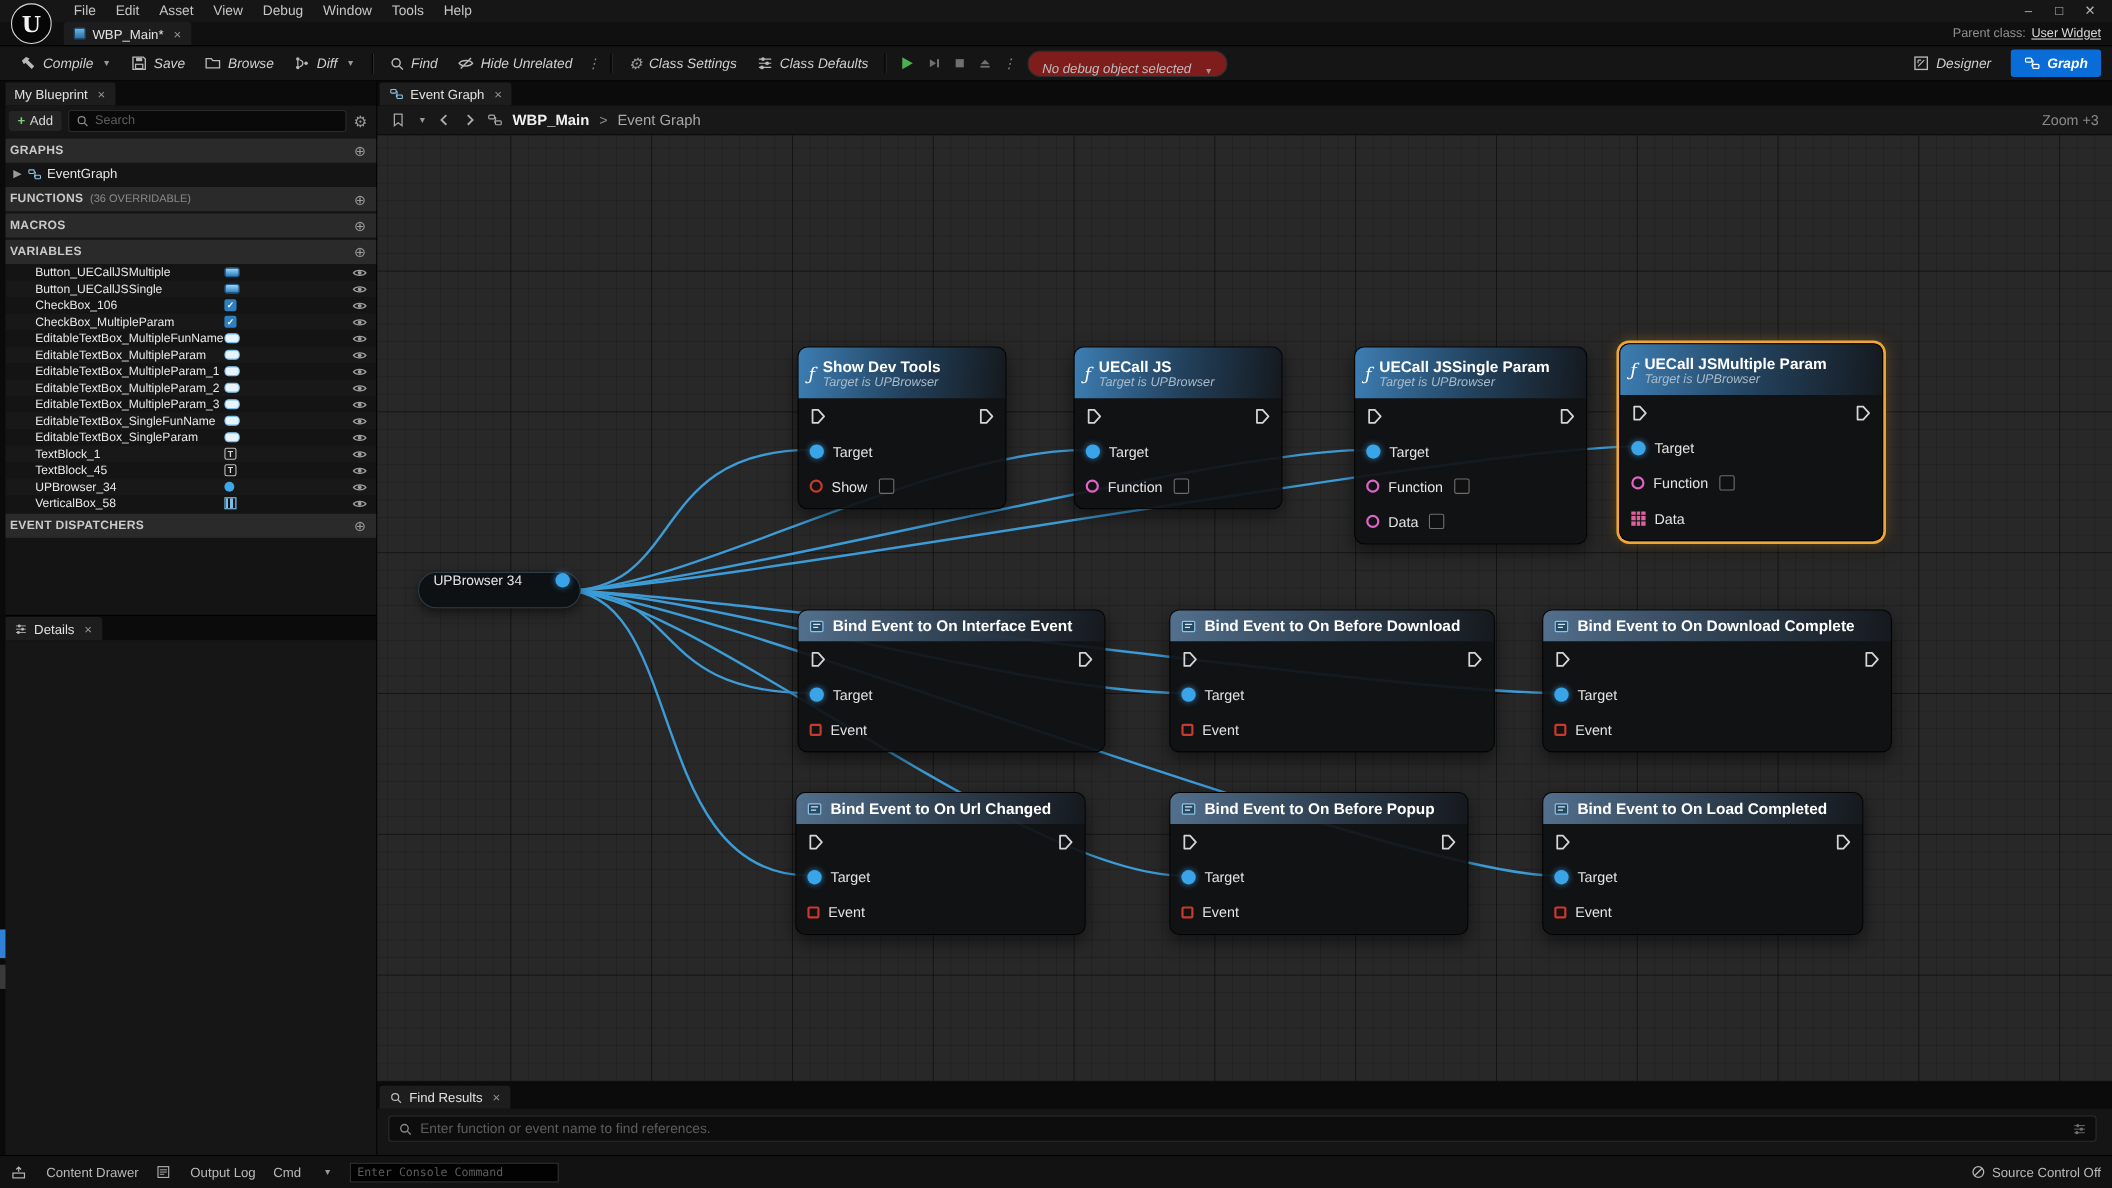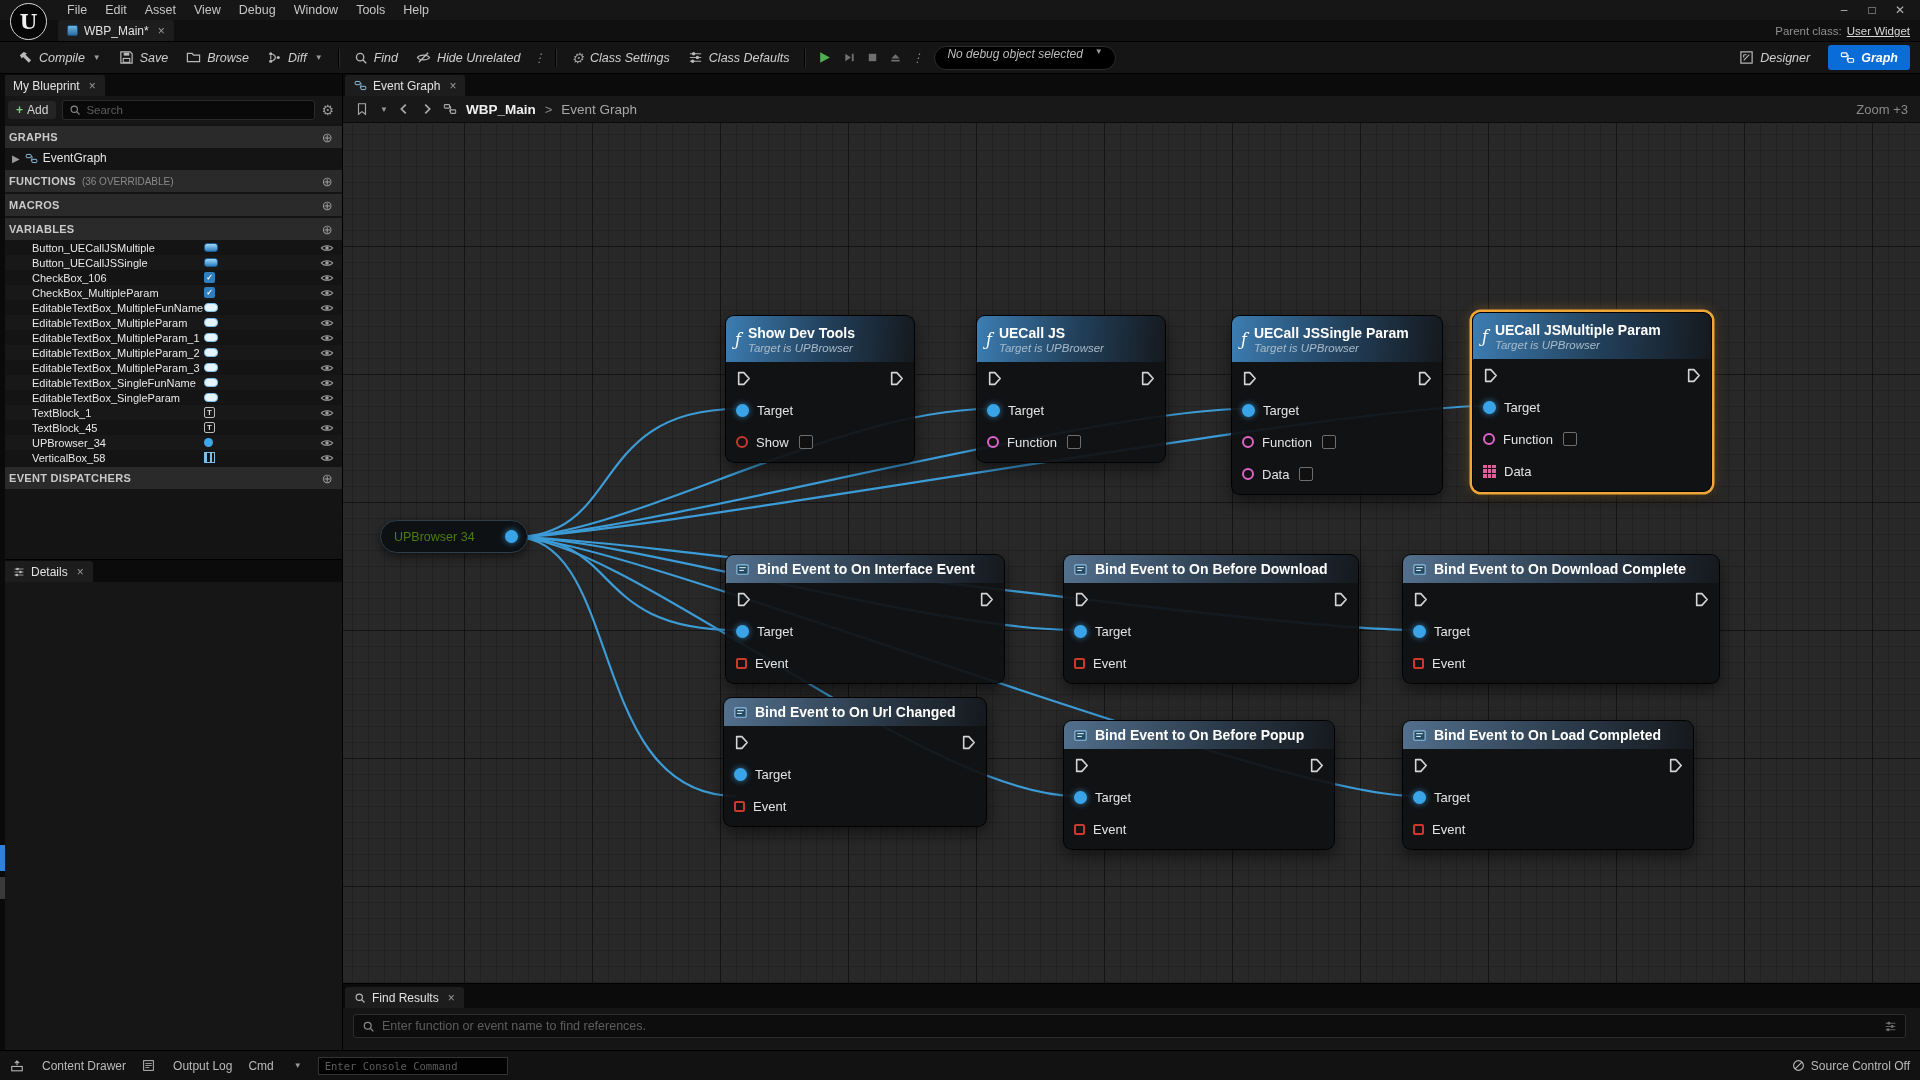--- a/index.html
+++ b/index.html
@@ -25,21 +25,21 @@
   
   .toolbar { height:32px; background:#151515; border-bottom:1px solid #000; display:flex; align-items:center; padding:0 10px; gap:2px; flex:0 0 auto;font-style:italic; }
   .tb-btn { display:flex; align-items:center; gap:6px; padding:0 8px; height:26px; font-size:12.5px; color:#cfcfcf; border-radius:3px; }
   .tb-caret { font-size:8px; color:#9a9a9a; margin-left:2px; }
   .tb-sep { width:1px; height:18px; background:#000; box-shadow:1px 0 0 #2c2c2c; margin:0 5px; }
   .tb-dots { color:#8a8a8a; font-size:12px; padding:0 3px; }
   .icon { display:inline-flex; color:#b9b9b9; }
   .icon.green { color:#4cb050; }
   .icon.dim { color:#707070; }
   .icon.blue { color:#8fc1e3; }
-  .debug-select { display:flex; align-items:flex-start; gap:10px; height:24px; padding:0 12px; background:#000000; border:1px solid #2d2d2d; border-radius:12px; font-size:12px; color:#bdbdbd; margin-left:6px; }
+  .debug-select { display:flex; align-items:flex-end; gap:10px; height:24px; padding:0 12px; background:#7f1d1d; border:1px solid #2d2d2d; border-radius:12px; font-size:12px; color:#bdbdbd; margin-left:6px; }
   .tb-right { margin-left:auto; display:flex; align-items:center; gap:10px; }
   .graph-btn { display:flex; align-items:center; gap:6px; height:25px; padding:0 12px; background:#0a6cd6; color:#fff; border-radius:3px; font-size:12.5px; font-weight:bold; }
   .graph-btn .icon { color:#fff; }
 
   
   .main { flex:1; display:flex; min-height:0; position:relative; }
 
   
   .left-panel { width:343px; background:#141414; display:flex; flex-direction:column; border-right:1px solid #000; flex:0 0 auto; }
   .panel-tabbar { height:22px; background:#0b0b0b; display:flex; align-items:flex-end; padding-left:4px; flex:0 0 auto; }
@@ -107,21 +107,21 @@
   .pin-exec { color:#d5d5d5; display:inline-flex; }
   .pin-obj { width:13px; height:13px; border-radius:50%; background:#3aa4e8; box-shadow:0 0 6px rgba(58,164,232,.75); flex:0 0 auto; }
   .pin-bool { width:12px; height:12px; border-radius:50%; border:2.5px solid #c33a2e; flex:0 0 auto; }
   .pin-str { width:12px; height:12px; border-radius:50%; border:2.5px solid #de64c8; flex:0 0 auto; }
   .pin-delegate { width:11px; height:11px; border:2.5px solid #cb392d; border-radius:2px; flex:0 0 auto; }
   .pin-grid { width:13px; height:13px; display:grid; grid-template-columns:repeat(3,1fr); gap:1px; flex:0 0 auto; }
   .pin-grid span { background:#dd5f9b; }
   .pin-label { font-size:13px; color:#e3e3e3; white-space:nowrap; }
   .mini-box { width:14px; height:14px; background:#101010; border:1px solid #6e6e6e; border-radius:2px; margin-left:2px; flex:0 0 auto; }
   .selected { box-shadow:0 0 0 2.5px #f0a636, 0 0 14px rgba(240,166,54,.45), 0 6px 16px rgba(0,0,0,.5); }
-  .var-node { position:absolute; z-index:2; display:flex; align-items:center; gap:9px; padding:0 9px 0 13px; height:33px; border-radius:17px; background:#0d1114; border:1px solid #2d3d49; font-size:12.5px; color:#4d7c0f; box-shadow:0 4px 10px rgba(0,0,0,.5); }
+  .var-node { position:absolute; z-index:2; display:flex; align-items:flex-start; gap:9px; padding:0 9px 0 13px; height:33px; border-radius:17px; background:#0d1114; border:1px solid #2d3d49; font-size:12.5px; color:#e5e5e5; box-shadow:0 4px 10px rgba(0,0,0,.5); }
 
   
   .find-results { height:67px; background:#151515; border-top:1px solid #000; display:flex; flex-direction:column; flex:0 0 auto; }
   .fr-tabbar { height:24px; background:#0b0b0b; display:flex; align-items:flex-end; padding-left:2px; }
   .fr-body { flex:1; display:flex; align-items:center; padding:2px 14px 8px 10px; }
   .fr-search { flex:1; height:24px; background:#0d0d0d; border:1px solid #2c2c2c; border-radius:3px; display:flex; align-items:center; gap:7px; padding:0 8px; color:#8a8a8a; }
   .fr-search input { flex:1; background:transparent; border:none; outline:none; font-size:12.5px; color:#ddd; font-family:"Liberation Sans",sans-serif; min-width:0; }
 
   
   .statusbar { height:30px; background:#121212; border-top:1px solid #000; display:flex; align-items:center; gap:16px; padding:0 10px; flex:0 0 auto; }
@@ -899,21 +899,21 @@
           <div class="pin-row">
               <span class="pin-obj"></span>
               <span class="pin-label">Target</span>
             </div>
           <div class="pin-row">
               <span class="pin-delegate"></span>
               <span class="pin-label">Event</span>
             </div>
         </div>
 
-        <div class="node" style="left:380px; top:574px; width:264px;">
+        <div class="node" style="left:380px; top:597px; width:264px;">
           <div class="node-header bind-header">
             <span class="icon">
                 <svg width="15" height="15">
                   <use href="#sym-bind"></use>
                 </svg>
               </span>
             <div class="node-title">Bind Event to On Url Changed</div>
           </div>
           <div class="pin-row exec-row">
               <span class="pin-exec">

